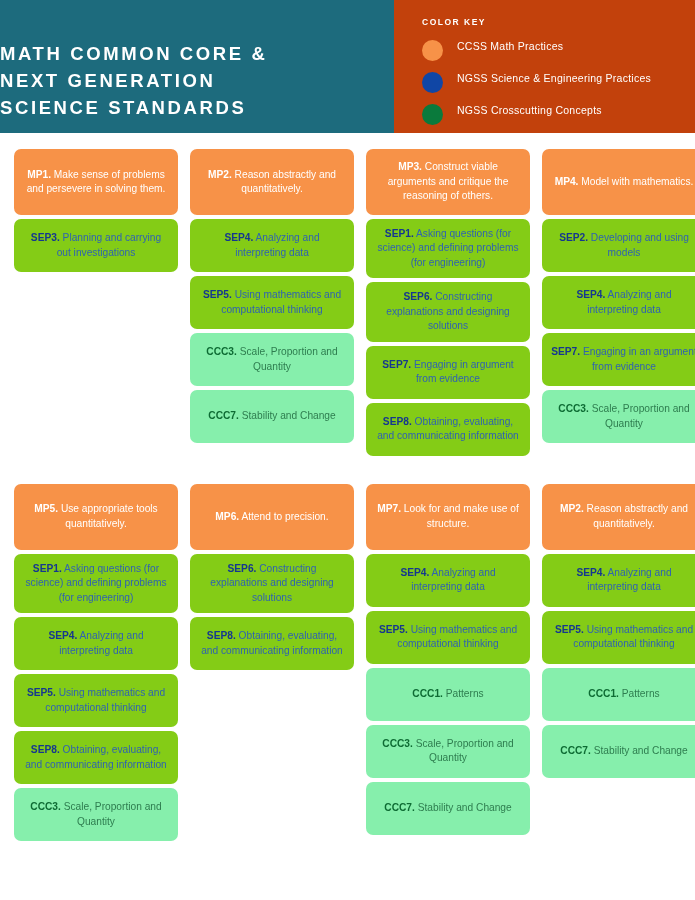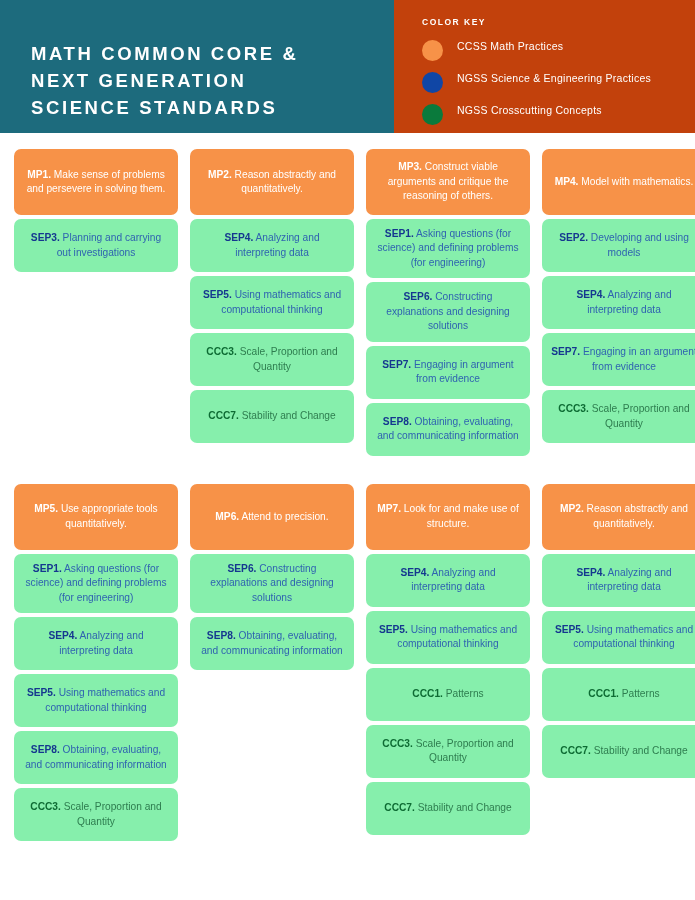--- a/index.html
+++ b/index.html
@@ -32,21 +32,20 @@
     background: #1d6b7d;
     display: flex;
     align-items: center;
   }
   .header-title {
     color: #ffffff;
     font-size: 18.5px;
     font-weight: bold;
     letter-spacing: 2.6px;
     line-height: 1.47;
-    padding-left: 31px;
     padding-right: 12px;
     text-transform: uppercase;
     white-space: pre-line;
     margin-top: 28px;
   }
   .header-right {
     width: 301px;
     height: 133px;
     background: #c2410c;
     padding: 17px 0 0 28px;
@@ -109,21 +108,21 @@
   .card-code { font-weight: bold; }
 
   .card-mp {
     background: #f79248;
     color: #ffffff;
     min-height: 66px;
   }
   .card-mp .card-code { color: #ffffff; }
 
   .card-sep {
-    background: #86efac;
+    background: #84cc16;
     color: #2f63b0;
     min-height: 53px;
     justify-content: center;
   }
   .card-sep .card-code { color: #15378f; }
 
   .card-ccc {
     background: #86efac;
     color: #2e7d4f;
     min-height: 53px;

